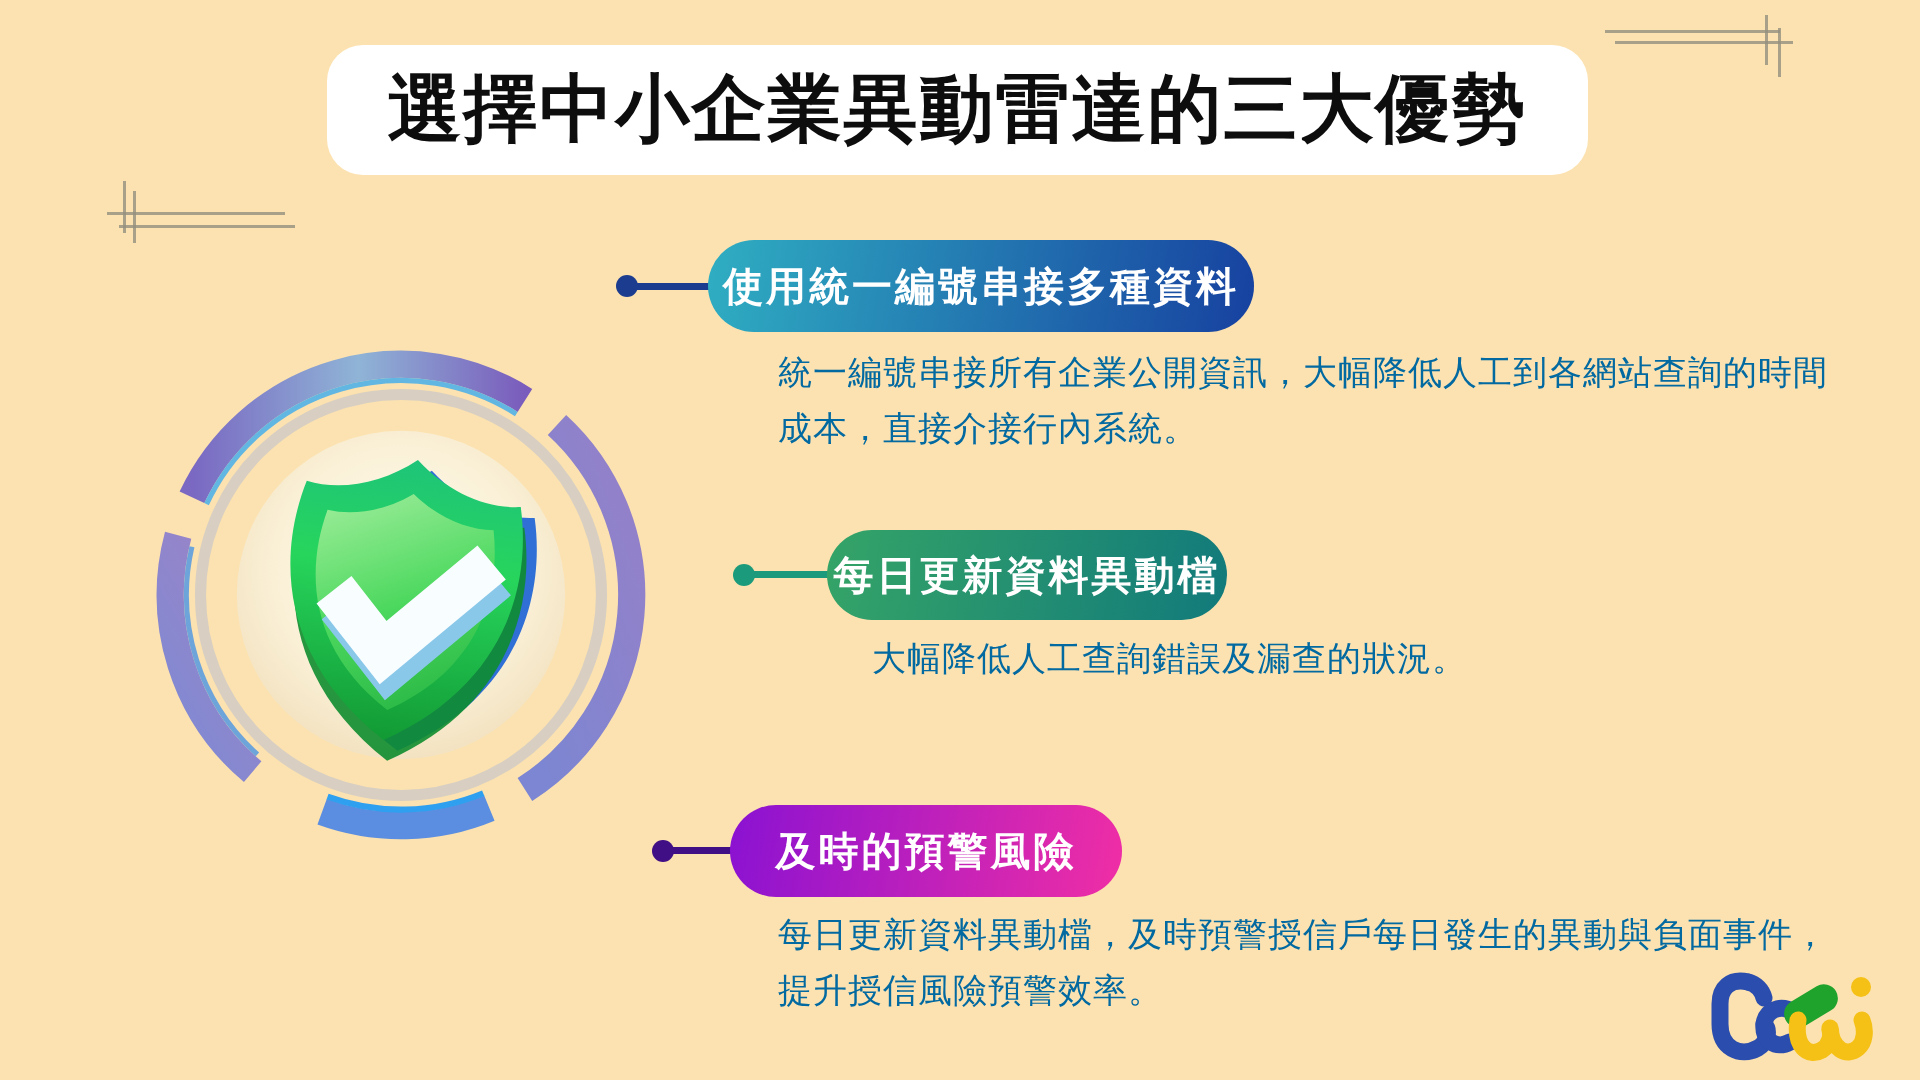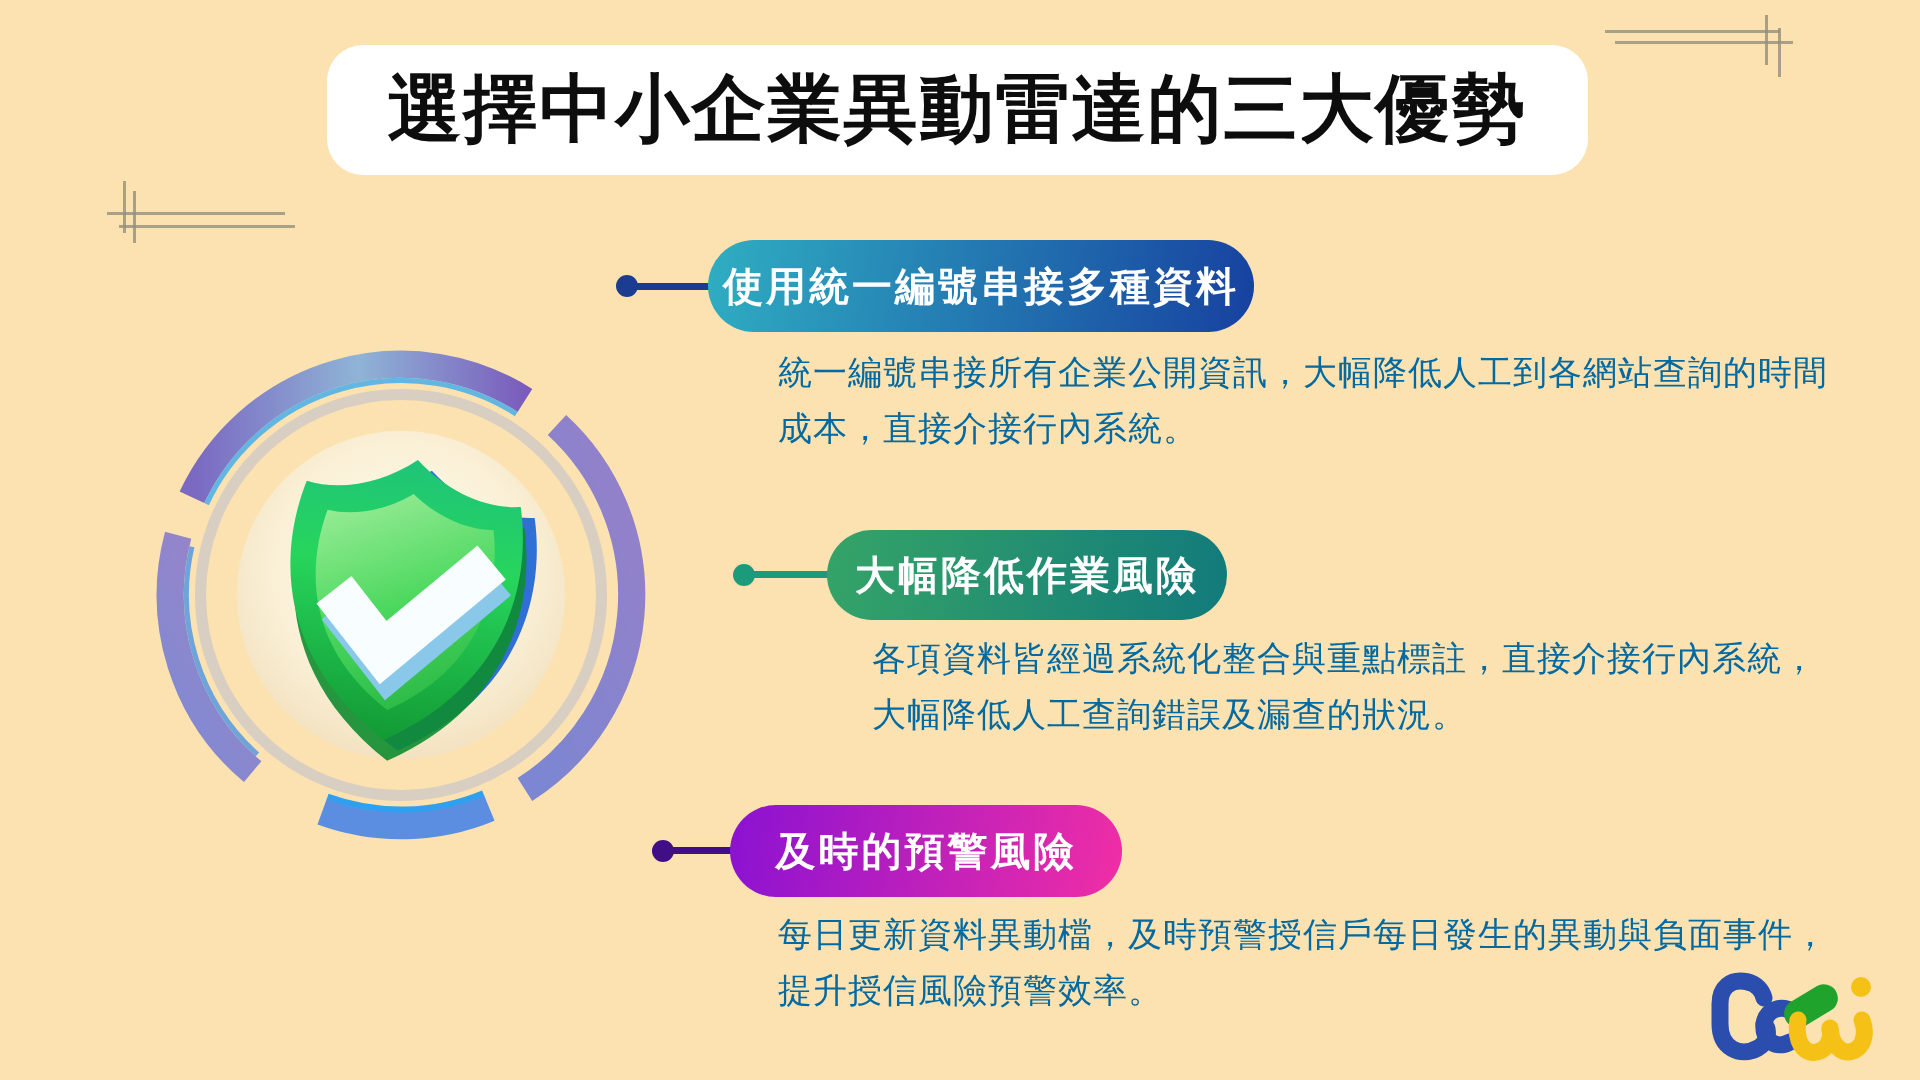--- a/index.html
+++ b/index.html
@@ -124,24 +124,23 @@
     <span>使用統一編號串接多種資料</span>
   </div>
   <div class="desc desc-1">
     <div>統一編號串接所有企業公開資訊，大幅降低人工到各網站查詢的時間</div>
     <div>成本，直接介接行內系統。</div>
   </div>
 
   <div class="dot dot-2" style="background: rgb(27, 155, 124);"></div>
   <div class="cline cline-2" style="background: rgb(27, 155, 124);"></div>
   <div class="pill pill-2" style="background: linear-gradient(100deg, rgb(53, 164, 103) 0%, rgb(18, 122, 123) 100%);">
-    <span>大幅降低作業風險</span>
+    <span>每日更新資料異動檔</span>
   </div>
   <div class="desc desc-2">
-    <div>各項資料皆經過系統化整合與重點標註，直接介接行內系統，</div>
     <div>大幅降低人工查詢錯誤及漏查的狀況。</div>
   </div>
 
   <div class="dot dot-3" style="background: rgb(64, 15, 133);"></div>
   <div class="cline cline-3" style="background: rgb(64, 15, 133);"></div>
   <div class="pill pill-3" style="background: linear-gradient(100deg, rgb(138, 18, 210) 0%, rgb(240, 46, 165) 100%);">
     <span>及時的預警風險</span>
   </div>
   <div class="desc desc-3">
     <div>每日更新資料異動檔，及時預警授信戶每日發生的異動與負面事件，</div>

